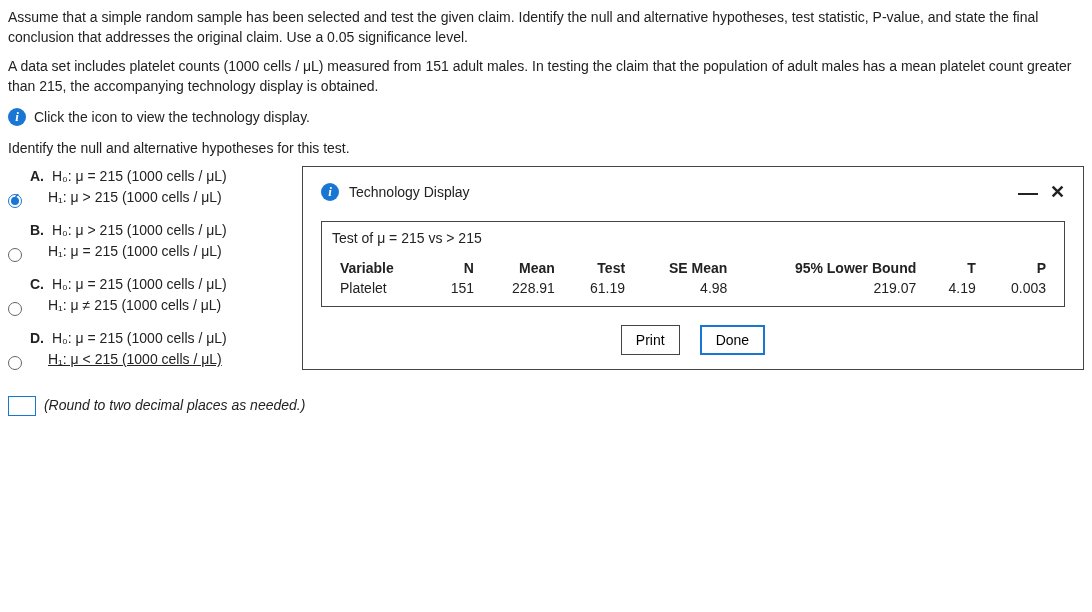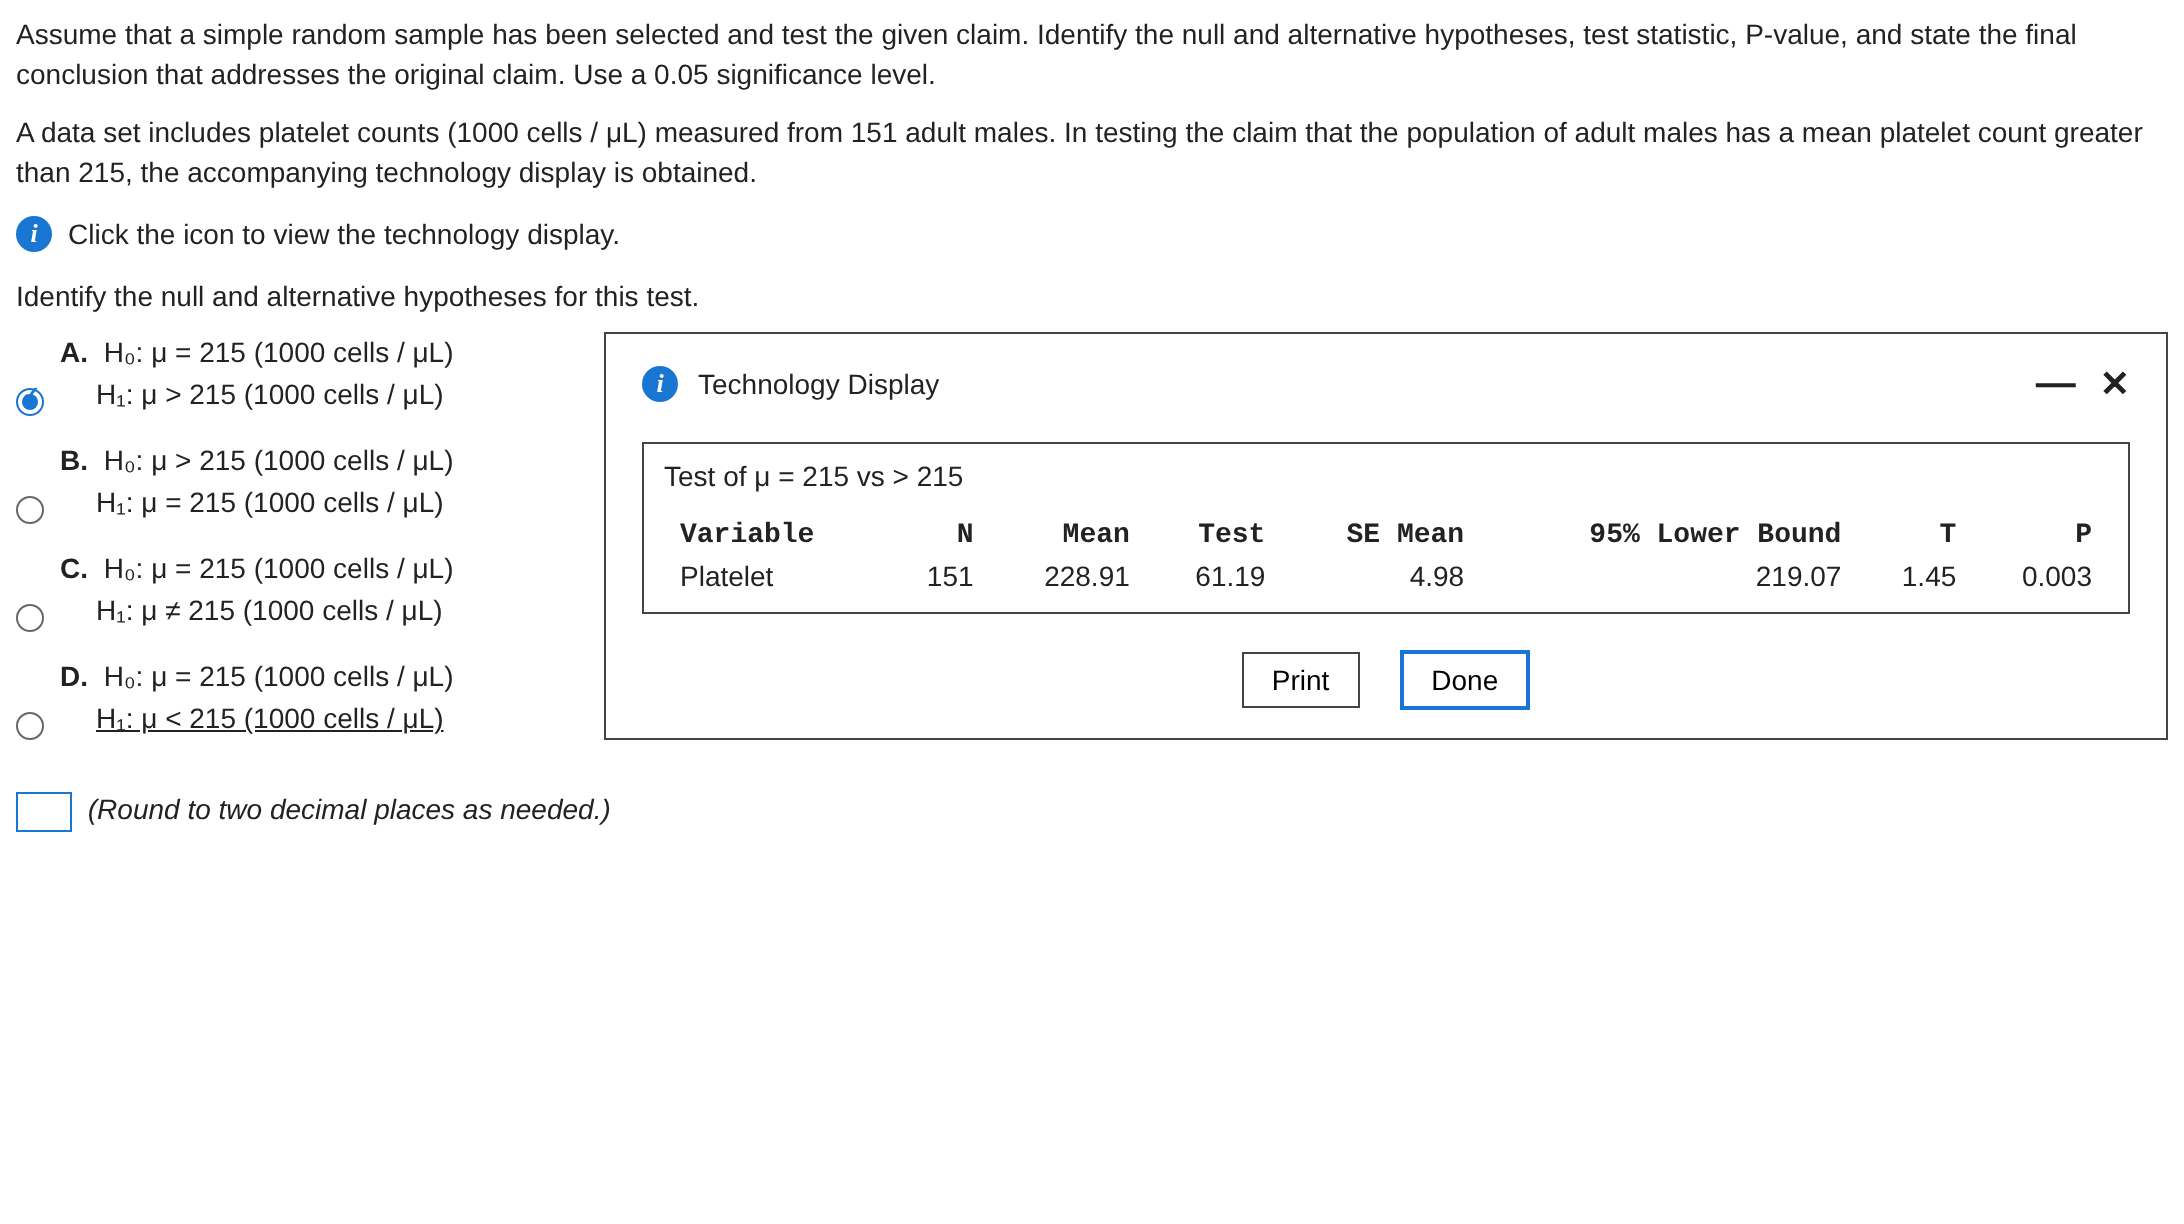--- a/index.html
+++ b/index.html
@@ -21,23 +21,23 @@
     .dialog { flex: 1; border: 1px solid #444; background: #fff; padding: 14px 18px; position: relative; }
     .dialog-header { display: flex; align-items: center; justify-content: space-between; margin-bottom: 18px; }
     .dialog-title-wrap { display: flex; align-items: center; gap: 10px; }
     .dialog-controls { display: flex; align-items: center; gap: 12px; }
     .minimize { font-weight: bold; font-size: 20px; line-height: 1; }
     .close-x { font-size: 18px; font-weight: bold; }
     .data-table-wrap { border: 1px solid #444; padding: 8px 10px; margin-bottom: 18px; }
     .test-title { margin-bottom: 12px; }
     table { border-collapse: collapse; width: 100%; }
     th, td { text-align: left; padding: 2px 8px; font-weight: normal; }
-    th { font-weight: bold; font-family: Liberation Mono, monospace; }
+    th { font-weight: bold; }
     td.num, th.num { text-align: right; }
-    .dialog-buttons { display: flex; justify-content: center; gap: 20px; align-items: center; }
+    .dialog-buttons { display: flex; justify-content: center; gap: 20px; }
     .btn { border: 1px solid #444; background: #fff; padding: 5px 14px; font-size: 14px; cursor: pointer; }
     .btn.primary { border: 2px solid #1976d2; }
     .test-stat-section { margin-top: 10px; }
     .input-box { display: inline-block; width: 28px; height: 20px; border: 1px solid #1976d2; vertical-align: middle; margin-right: 4px; }
   </style>
 </head>
 <body>
 
 <div class="intro">
   <p>Assume that a simple random sample has been selected and test the given claim. Identify the null and alternative hypotheses, test statistic, P-value, and state the final conclusion that addresses the original claim. Use a 0.05 significance level.</p>
@@ -112,21 +112,21 @@
           <th class="num">T</th>
           <th class="num">P</th>
         </tr>
         <tr>
           <td>Platelet</td>
           <td class="num">151</td>
           <td class="num">228.91</td>
           <td class="num">61.19</td>
           <td class="num">4.98</td>
           <td class="num">219.07</td>
-          <td class="num">1.45</td>
+          <td class="num">4.19</td>
           <td class="num">0.003</td>
         </tr>
       </tbody>
         </table>
     </div>
     <div class="dialog-buttons">
       <button class="btn">Print</button>
       <button class="btn primary">Done</button>
     </div>
   </div>

